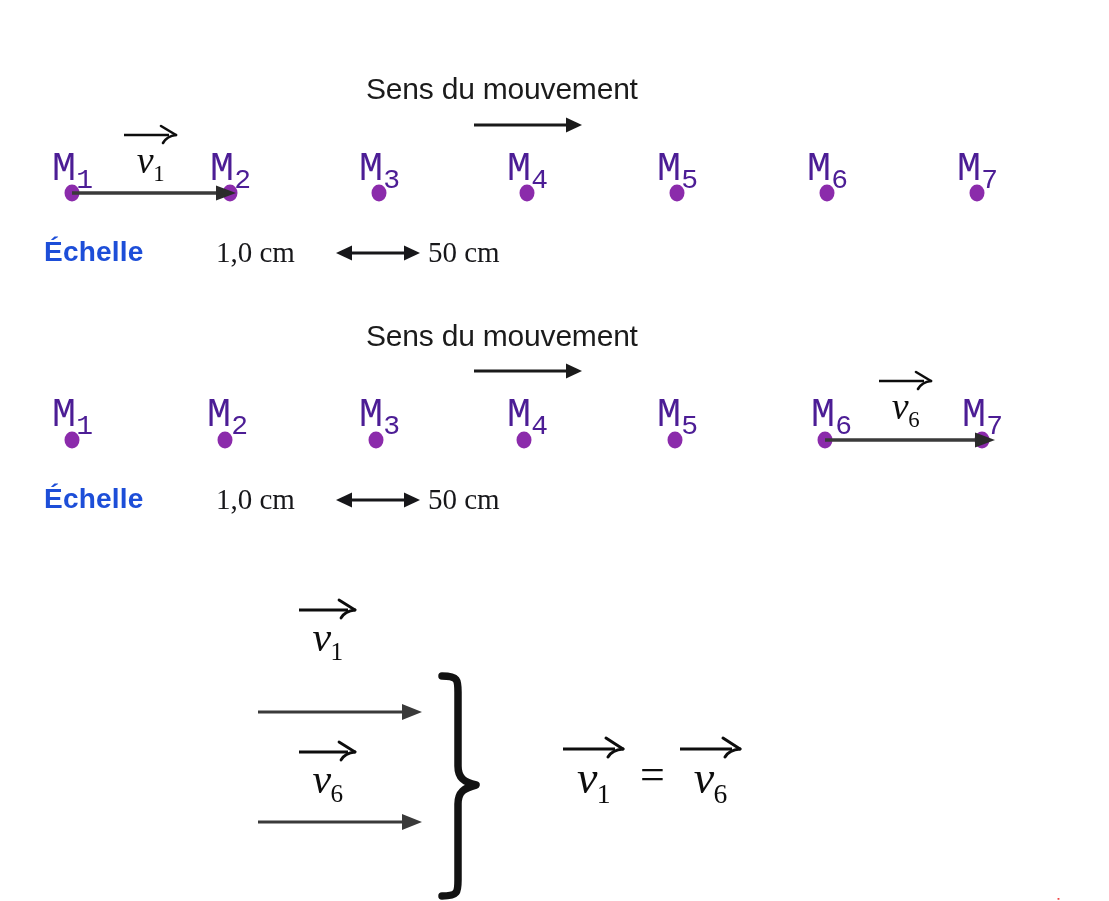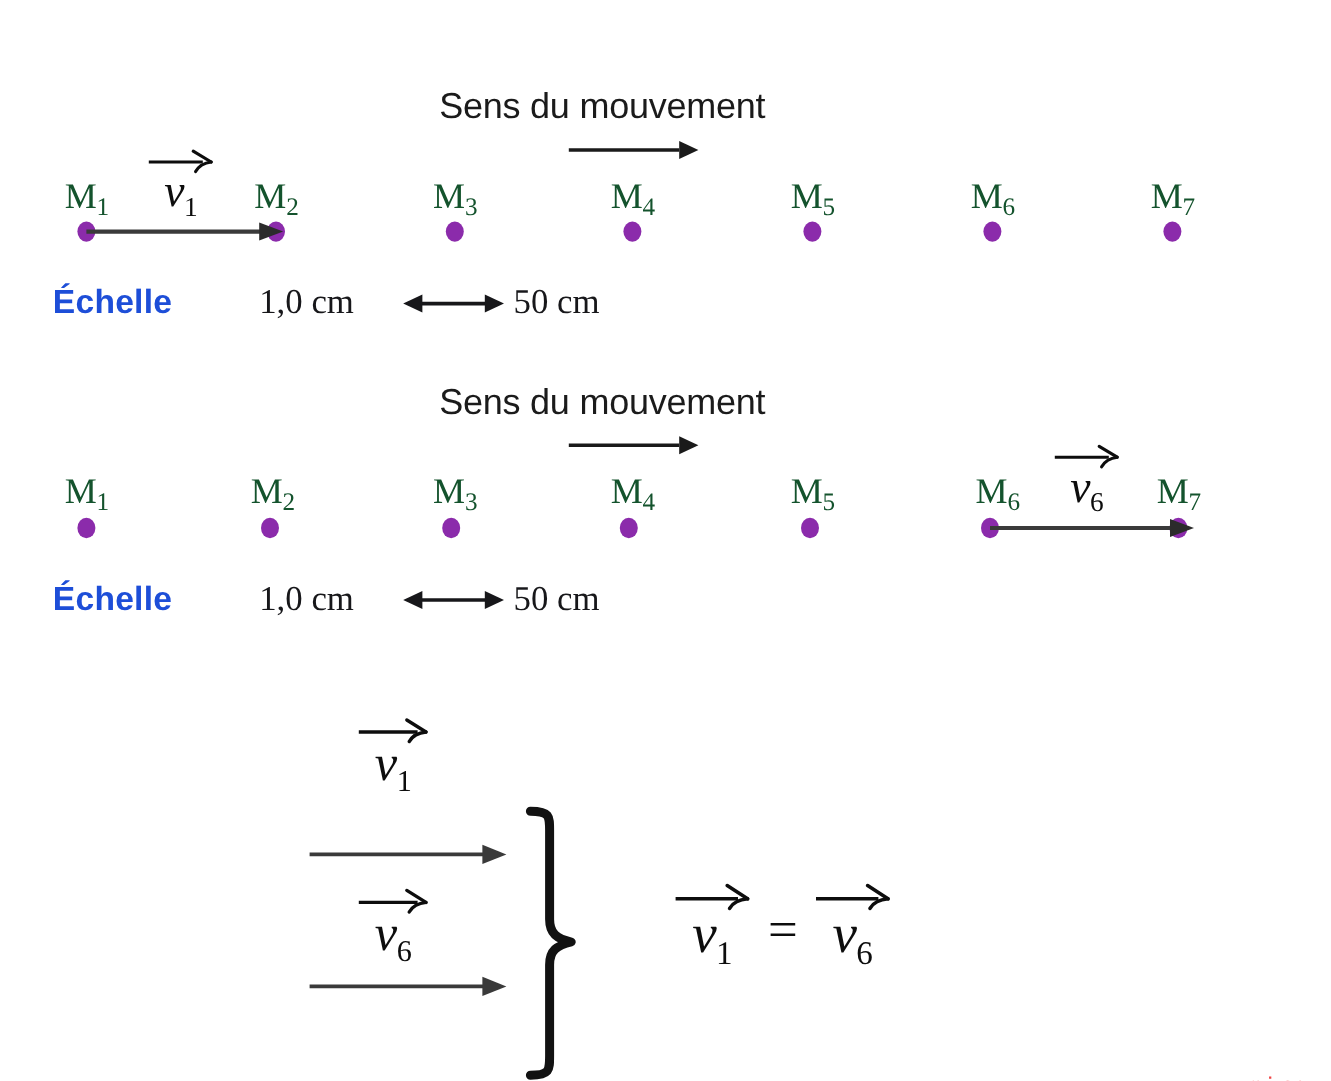--- a/index.html
+++ b/index.html
@@ -30,23 +30,23 @@
     font-family: "Liberation Sans", sans-serif;
     font-size: 30px;
     color: #1b1b1b;
     letter-spacing: -0.2px;
     white-space: nowrap;
   }
 
   
   .pt-label {
     position: absolute;
-    font-family: Liberation Serif, serif;
-    font-size: 30px;
-    color: #14532d;
+    font-family: Liberation Mono, monospace;
+    font-size: 40px;
+    color: #4c1d95;
     white-space: nowrap;
     transform: translateX(-50%);
     letter-spacing: -0.5px;
   }
   .pt-label sub {
     font-size: 0.70em;
     vertical-align: baseline;
     position: relative;
     top: 0.28em;
     left: 0.02em;

